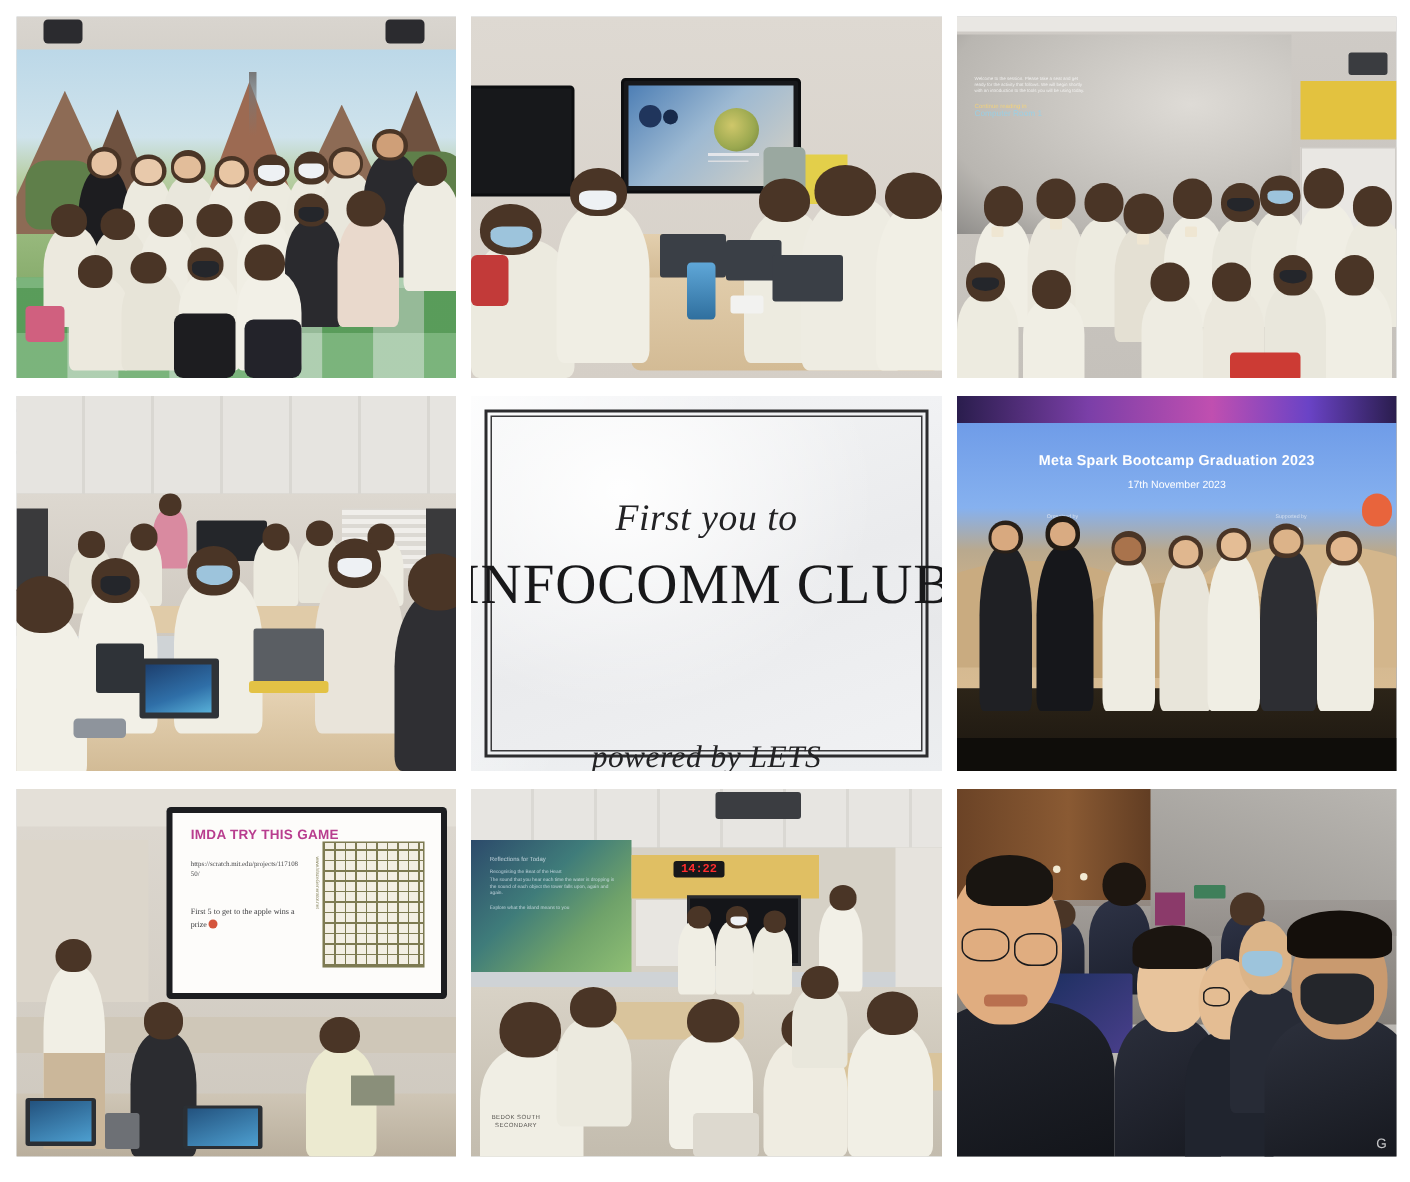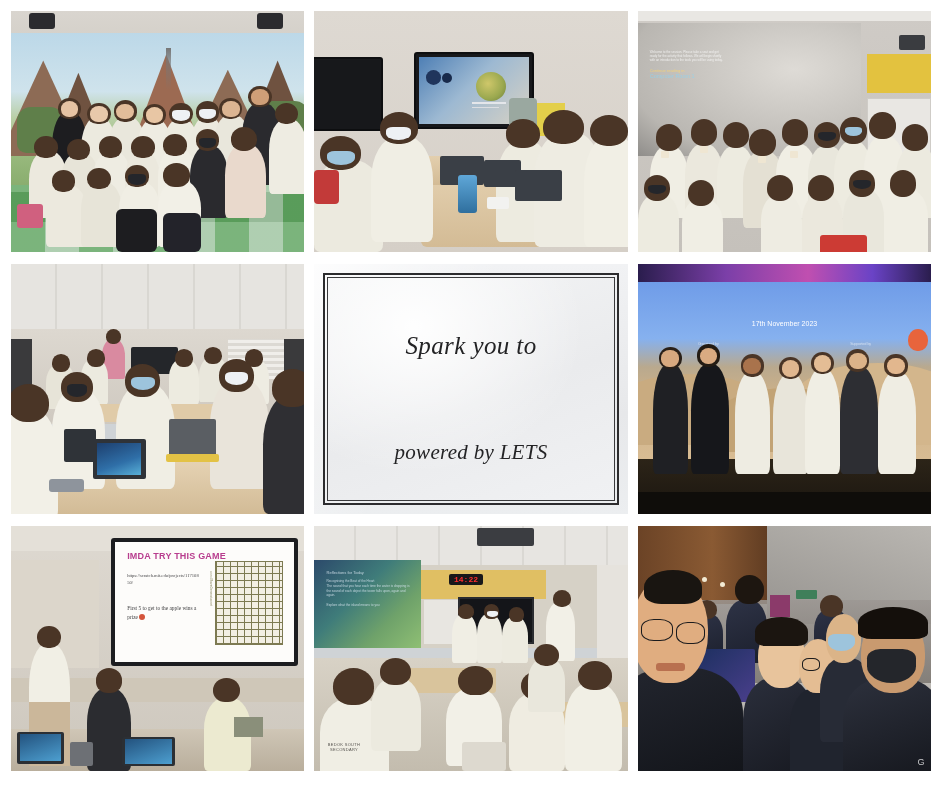--- a/index.html
+++ b/index.html
@@ -641,35 +641,37 @@
       <span class="sr">Crowded classroom of students using laptops and tablets at long desks</span>
     </div>
   </div>
 
   <div class="tile t5">
     <div class="card">
       <div class="paper-shade"></div>
       <div class="frame-outer"></div>
       <div class="frame-inner"></div>
       <div class="card-text">
-        <div class="invite-line">Spark you to</div>
+        <div class="invite-line">First you to</div>
+        <div class="club-line">INFOCOMM CLUB</div>
         <div class="powered-line">powered by LETS</div>
       </div>
     </div>
   </div>
 
   <div class="tile t6">
     <div class="photo">
       <div class="bg"></div>
       <div class="topbar"></div>
       <div class="slide">
         <div class="dune" style="left:-10%;top:52%;width:55%;height:40%"></div>
         <div class="dune" style="right:-12%;top:46%;width:60%;height:46%;background:#d3b68c"></div>
         <div class="dune" style="left:26%;top:60%;width:50%;height:36%;background:#c2a375"></div>
       </div>
+      <div class="banner-title">Meta Spark Bootcamp Graduation 2023</div>
       <div class="banner-date">17th November 2023</div>
       <div class="org-label">Organised by</div>
       <div class="org-logo">Meta</div>
       <div class="sup-label">Supported by</div>
       <div class="sup-logo">IMDA</div>
       <div class="mascot"></div>
       <div class="stage"></div>
       <div class="stagefloor"></div>
 
       <div class="body" style="left:5%;top:40%;width:12%;height:44%;background:#1f2024"></div>

